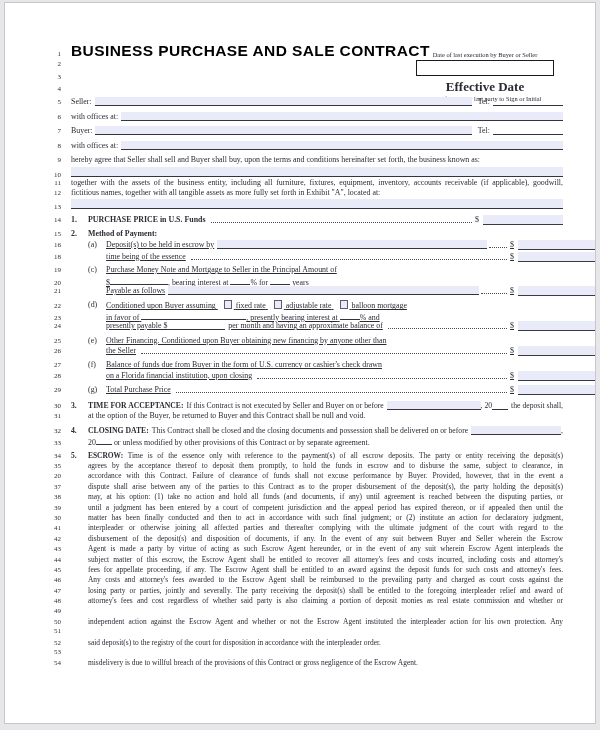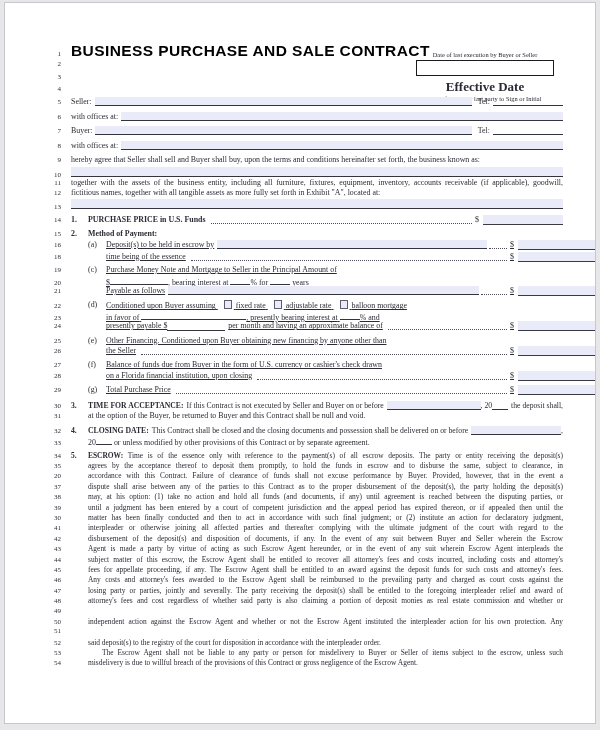--- a/index.html
+++ b/index.html
@@ -5,21 +5,21 @@
   html,body{margin:0;padding:0;}
   body{width:600px;height:730px;background:#e7e7e9;font-family:"Liberation Serif","DejaVu Serif",serif;}
   .page{position:relative;width:592px;height:722px;margin:2px auto 0;background:#ffffff;border:1px solid #c7c7cb;box-sizing:border-box;overflow:hidden;}
   .doc{position:absolute;top:38px;left:30px;right:32px;}
   .row{display:flex;align-items:baseline;}
   .num{flex:0 0 26px;text-align:right;font-size:7px;color:#2e2e3a;}
   .c{flex:1;margin-left:10px;font-size:7.9px;color:#2b2b35;position:relative;line-height:1.25;}
   .h18{height:19px}.h14{height:14.5px}.h13{height:13px}.h12{height:12px}.h11{height:11px}.h10{height:10.4px}
   .mt3{margin-top:3px}.mt4{margin-top:4px}.mt5{margin-top:5px}
   .ft{font-family:"Liberation Sans","DejaVu Sans",sans-serif;font-weight:bold;font-size:15.5px;letter-spacing:.4px;color:#000;white-space:nowrap;}
-  .fr{display:flex;align-items:center;width:100%;}
+  .fr{display:flex;align-items:flex-start;width:100%;}
   .mr{margin-right:3px;white-space:nowrap;}
   .ml3{margin-left:3px;}
   .ml6{margin-left:6px;}
   .bl{display:inline-block;border-bottom:1px solid #34343f;height:8px;vertical-align:baseline;}
   .fill{background:#e9ecf8;}
   .grow{flex:1;}
   .w70{width:70px}.w58{width:58px}.w22{width:22px}.w20{width:20px}.w16{width:16px}.w105{width:105px}
   .dots{flex:1;border-bottom:1.3px dotted #4c4c58;height:7px;margin:0 2px;}
   .dots18{flex:0 0 18px;border-bottom:1.3px dotted #4c4c58;height:7px;margin:0 2px;}
   .dots26{flex:0 0 26px;border-bottom:1.3px dotted #4c4c58;height:7px;margin:0 2px;}
@@ -435,20 +435,19 @@
     <div class="row h10">
         <span class="num">51</span>
       </div>
     <div class="row h10">
         <span class="num">52</span>
         <div class="c pl17 ec nw">said deposit(s) to the registry of the court for disposition in accordance with the interpleader order.</div>
       </div>
 
     <div class="row h10">
         <span class="num">53</span>
-        <div class="c pl17 jl ec ind">The Escrow Agent shall not be liable to any party or person for misdelivery to Buyer or Seller of items subject to the escrow, unless such</div>
       </div>
     <div class="row h10">
         <span class="num">54</span>
         <div class="c pl17 ec nw">misdelivery is due to willful breach of the provisions of this Contract or gross negligence of the Escrow Agent.</div>
       </div>
   </div>
 </div>
 
 </body></html>

